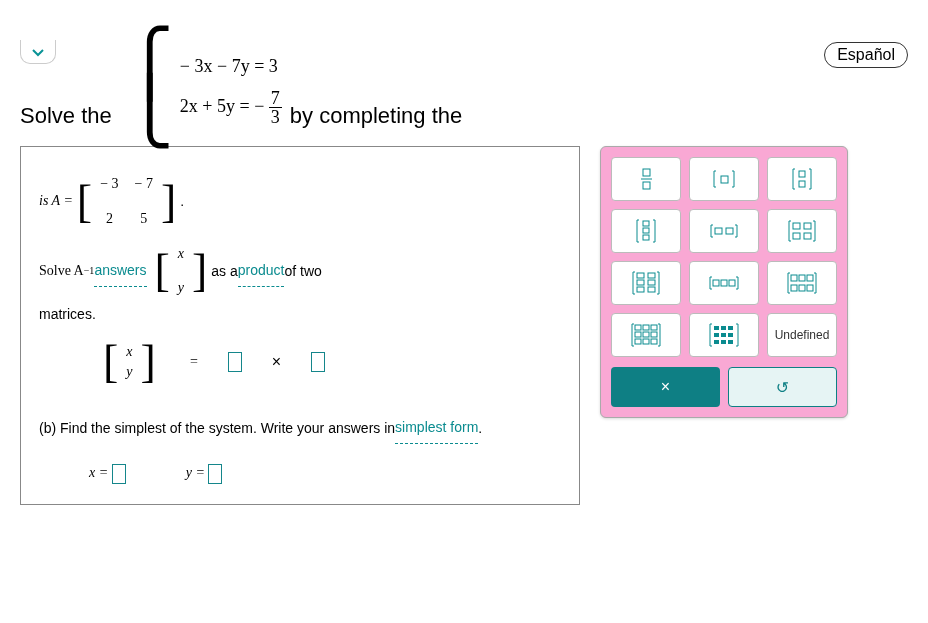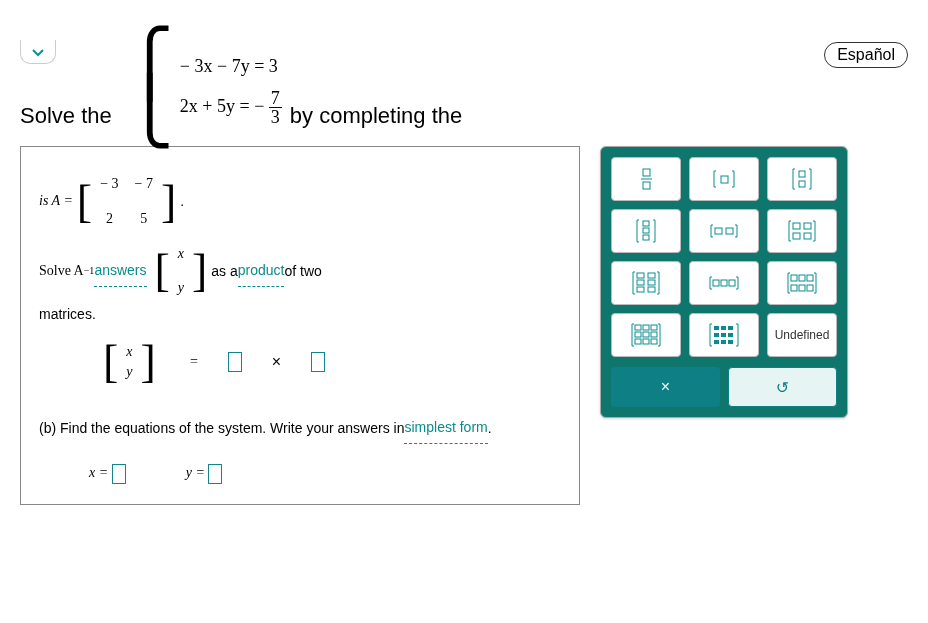--- a/index.html
+++ b/index.html
@@ -119,21 +119,21 @@
     margin: 20px 0 0 50px;
     align-items: center;
     font-family: "Times New Roman", serif;
     font-style: italic;
   }
   .keypad {
     border: 1px solid #aaa;
     border-radius: 6px;
     padding: 10px;
     width: 248px;
-    background: #0f766e;
+    background: #f9a8d4;
     box-shadow: 0 1px 3px rgba(0,0,0,0.15);
   }
   .kp-grid {
     display: grid;
     grid-template-columns: repeat(3, 1fr);
     gap: 8px;
   }
   .kp-btn {
     height: 44px;
     border: 1px solid #bbb;
@@ -262,21 +262,21 @@
             </table>
           <span class="mb">]</span>
         </span>
         <span class="serif">=</span>
         <span class="input-placeholder"></span>
         <span class="times-sym">×</span>
         <span class="input-placeholder"></span>
       </div>
 
       <div class="part-text">
-        <span>(b) Find the equations of the system. Write your answers in </span>
+        <span>(b) Find the simplest of the system. Write your answers in </span>
         <a href="#" class="term">simplest form</a>
         <span>.</span>
       </div>
 
       <div class="part-b-inputs">
         <span>
           <span>x =</span>
           <span class="input-placeholder"></span>
         </span>
         <span>

